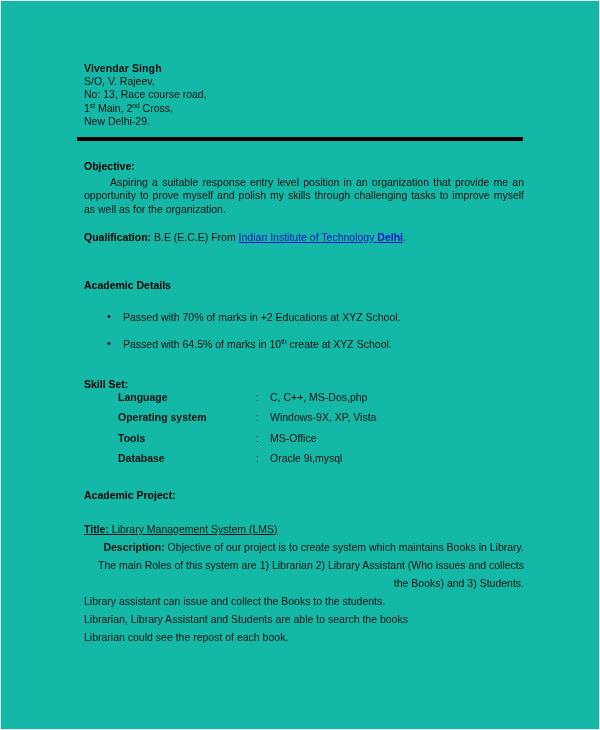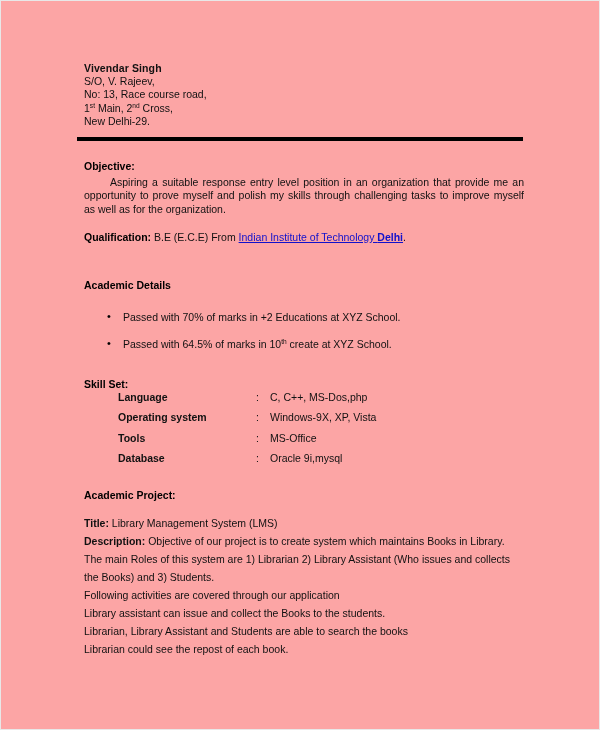--- a/index.html
+++ b/index.html
@@ -8,21 +8,21 @@
     background: #ffffff;
   }
   body {
     font-family: "Liberation Sans", sans-serif;
     -webkit-font-smoothing: antialiased;
   }
   .page {
     position: relative;
     width: 600px;
     height: 730px;
-    background: #fca5a5;
+    background: #14b8a6;
     box-sizing: border-box;
     border: 1px solid #e8e8e8;
     overflow: hidden;
   }
 
   
   .header {
     position: absolute;
     left: 83px;
     top: 61px;
@@ -135,21 +135,21 @@
 
   
   .proj-line {
     font-size: 10.5px;
     line-height: 18px;
     color: #111111;
   }
   .proj-desc {
     font-size: 10.5px;
     line-height: 18px;
-    text-align: left;
+    text-align: right;
     color: #111111;
   }
   .b { font-weight: bold; }
 </style>
 </head>
 <body>
 
 <div class="page">
 
   <div class="header">
@@ -204,23 +204,22 @@
         <td class="sk-colon sk-colon-db">:</td>
         <td class="sk-val">Oracle 9i,mysql</td>
       </tr>
     </tbody>
       </table>
   </div>
 
   <div class="sec" style="top:488px;">
     <div class="head">Academic Project:</div>
 
-    <div class="proj-line" style="margin-top:13px;"><span class="b">Title:</span><span> Library Management System (LMS)</span></div>
+    <div class="proj-line" style="margin-top:19px;text-decoration:underline;"><span class="b">Title:</span><span> Library Management System (LMS)</span></div>
 
     <div class="proj-desc"><span class="b">Description:</span><span> Objective of our project is to create system which maintains Books in Library. The main Roles of this system are 1) Librarian 2) Library Assistant (Who issues and collects the Books) and 3) Students.</span></div>
 
-    <div class="proj-line"> Following activities are covered through our application</div>
     <div class="proj-line">Library assistant can issue and collect the Books to the students.</div>
     <div class="proj-line">Librarian, Library Assistant and Students are able to search the books</div>
     <div class="proj-line">Librarian could see the repost of each book.</div>
   </div>
 
 </div>
 
 </body></html>

